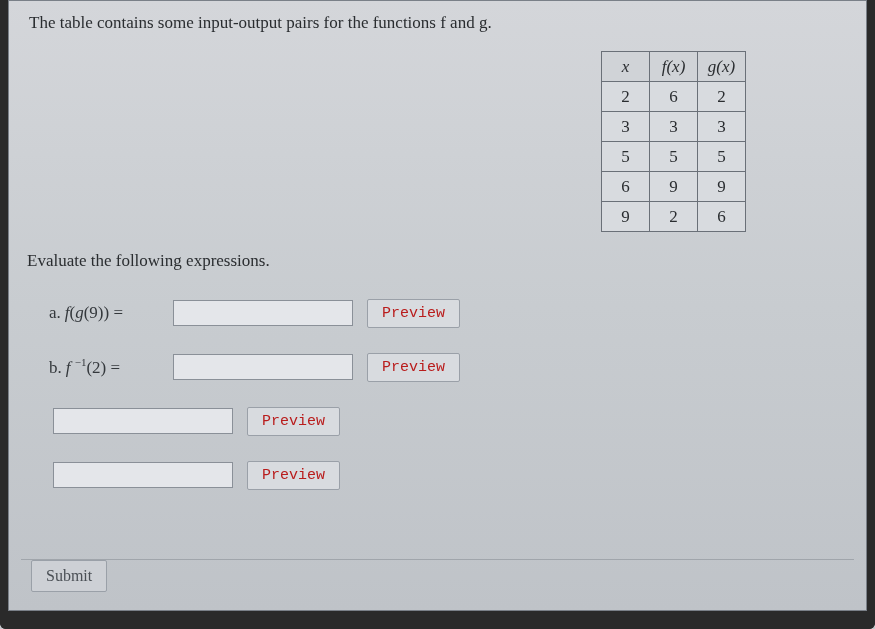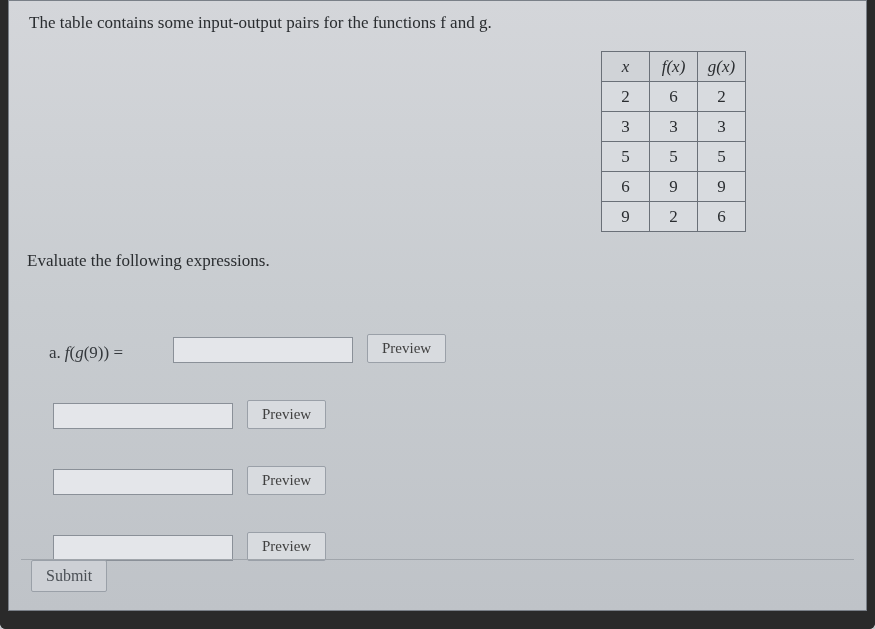--- a/index.html
+++ b/index.html
@@ -70,24 +70,23 @@
       color: #2a2d30;
       text-align: center;
     }
     .questions {
       position: absolute;
       top: 296px;
       left: 40px;
     }
     .q-row {
       display: flex;
-      align-items: flex-end;
+      align-items: center;
       margin-bottom: 22px;
       height: 32px;
-      margin-top: 34px;
     }
     .q-label {
       font-size: 17px;
       color: #34383c;
       width: 120px;
       white-space: nowrap;
     }
     .q-label .letter {
       margin-right: 4px;
     }
@@ -106,22 +105,22 @@
       margin: 0 14px 0 4px;
       padding: 2px 6px;
       font-size: 15px;
     }
     .preview-btn {
       background: #d8dbdf;
       border: 1px solid #9aa0a8;
       border-radius: 2px;
       padding: 5px 14px;
       font-size: 15px;
-      color: #404040;
-      font-family: Liberation Serif, serif;
+      color: #b91c1c;
+      font-family: Liberation Mono, monospace;
       cursor: pointer;
     }
     .submit-btn {
       position: absolute;
       bottom: 18px;
       left: 22px;
       background: #cdd0d5;
       border: 1px solid #9aa0a8;
       border-radius: 2px;
       padding: 6px 14px;
@@ -187,20 +186,23 @@
 
   <div class="questions">
     <div class="q-row">
       <span class="q-label">
         <span class="letter">a.</span><span><em>f</em>(<em>g</em>(9)) =</span>
       </span>
       <input class="answer-input" type="text" value="" style="">
       <button class="preview-btn">Preview</button>
     </div>
     <div class="q-row">
+      <span class="q-label">
+        <span class="letter">b.</span><span><em>f</em> <span class="sup">−1</span>(2) =</span>
+      </span>
       <input class="answer-input" type="text" value="" style="">
       <button class="preview-btn">Preview</button>
     </div>
     <div class="q-row">
       <input class="answer-input" type="text" value="" style="">
       <button class="preview-btn">Preview</button>
     </div>
     <div class="q-row">
       <input class="answer-input" type="text" value="" style="">
       <button class="preview-btn">Preview</button>

